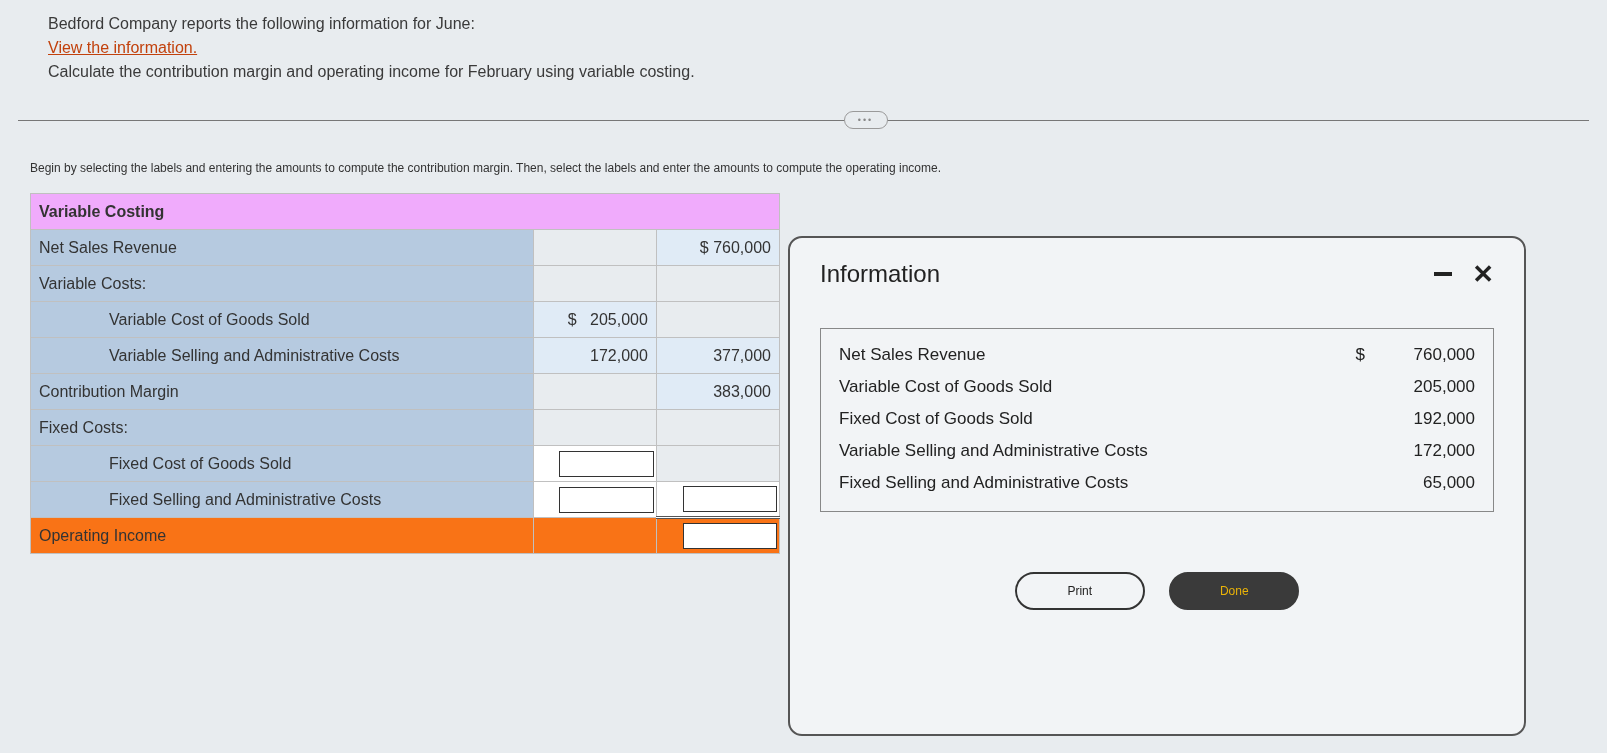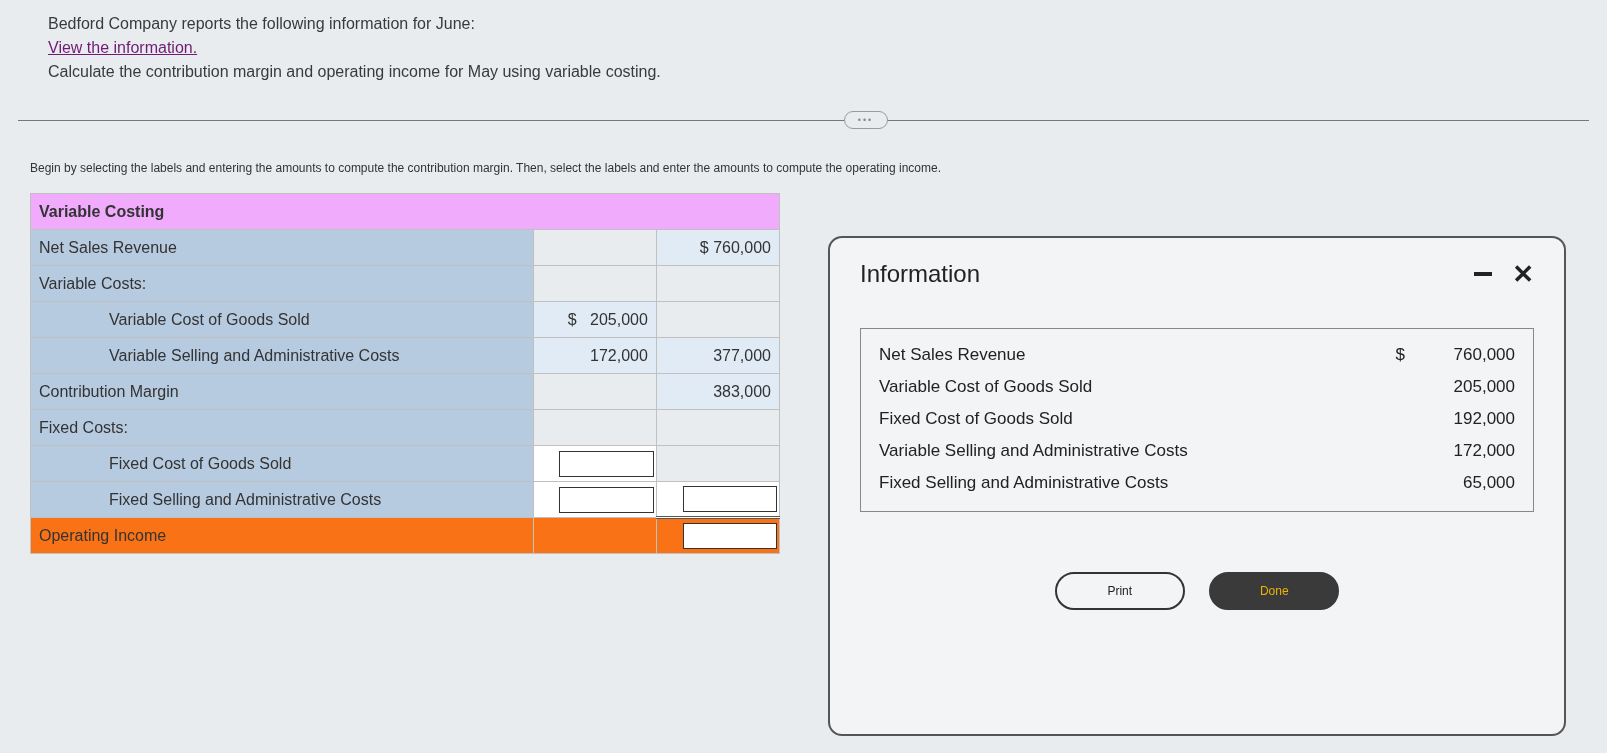--- a/index.html
+++ b/index.html
@@ -9,21 +9,21 @@
     color: #333;
     width: 1607px;
     height: 753px;
     overflow: hidden;
     position: relative;
   }
   .question-area {
     padding: 12px 40px 8px 48px;
   }
   .q-line { font-size: 16px; color: #3a3a3a; line-height: 1.5; }
-  .q-link { color: #701a75; text-decoration: underline; cursor: pointer; }
+  .q-link { color: #c2410c; text-decoration: underline; cursor: pointer; }
   .divider {
     margin: 28px 18px 0 18px;
     border: none;
     border-top: 1px solid #777;
     position: relative;
   }
   .divider-handle {
     position: absolute;
     left: 50%;
     top: -9px;
@@ -63,21 +63,21 @@
     font-size: 15px; text-align: center; background: #fff;
   }
   .cursor-box input { background: #fff; }
   .dbl-top { border-top: 3px double #555 !important; }
   .op-row td { background: #f97316; }
   .nosel { background: #e8ecef; }
 
   
   .dialog {
     position: absolute;
-    left: 828px; top: 236px;
+    left: 788px; top: 236px;
     width: 738px; height: 500px;
     border: 2px solid #555;
     border-radius: 14px;
     background: #f2f4f6;
     padding: 22px 30px 20px 30px;
   }
   .dlg-title-row { display: flex; justify-content: space-between; align-items: center; margin-bottom: 40px; }
   .dlg-title { font-size: 24px; color: #222; }
   .dlg-ctrls { display: flex; gap: 20px; align-items: center; }
   .min-icon { width: 18px; height: 4px; background: #222; cursor: pointer; }
@@ -104,21 +104,21 @@
   }
   .btn-print { background: #f2f4f6; color: #222; }
   .btn-done { background: #3a3a3a; color: #eab308; border-color: #3a3a3a; }
 </style>
 </head>
 <body>
 
 <div class="question-area">
   <div class="q-line">Bedford Company reports the following information for June:</div>
   <a class="q-line q-link">View the information.</a>
-  <div class="q-line">Calculate the contribution margin and operating income for May using variable costing.</div>
+  <div class="q-line">Calculate the contribution margin and operating income for February using variable costing.</div>
 </div>
 
 <div style="position:relative;">
   <hr class="divider">
   <div class="divider-handle">•••</div>
 </div>
 
 <div class="instr">Begin by selecting the labels and entering the amounts to compute the contribution margin. Then, select the labels and enter the amounts to compute the operating income.</div>
 
 <table class="worksheet">

